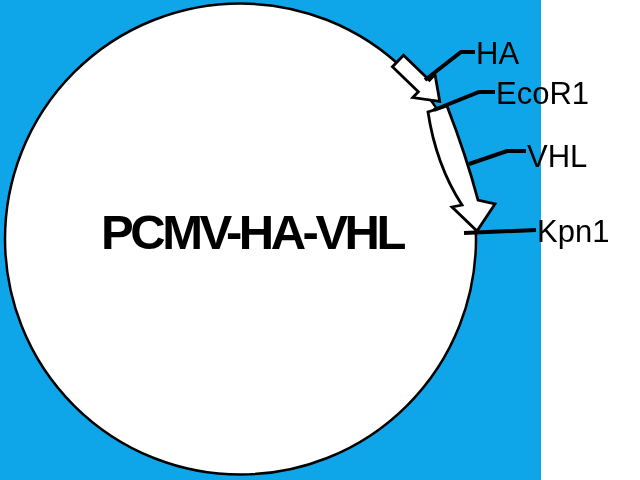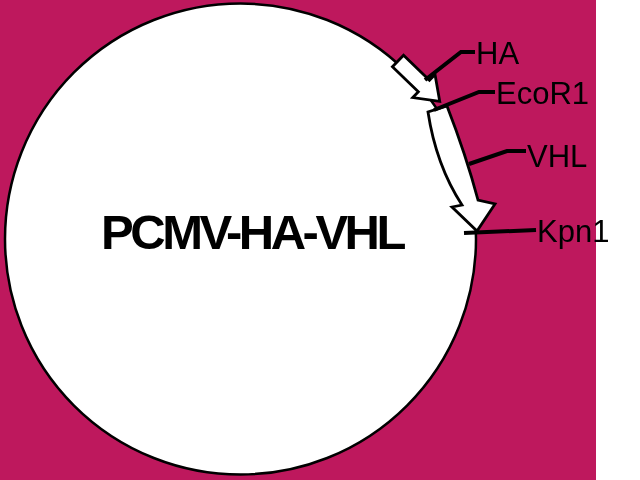--- a/index.html
+++ b/index.html
@@ -6,23 +6,23 @@
     margin: 0;
     padding: 0;
     width: 640px;
     height: 480px;
     background: #ffffff;
     overflow: hidden;
     font-family: "Liberation Sans", sans-serif;
   }
   .stage {
     position: relative;
-    width: 596px;
+    width: 541px;
     height: 480px;
-    background: #be185d;
+    background: #0ea5e9;
   }
   svg { display: block; }
   .site-label {
     font-family: "Liberation Sans", sans-serif;
     font-size: 31px;
     fill: #000000;
   }
   .plasmid-title {
     font-family: "Liberation Sans", sans-serif;
     font-size: 49px;

